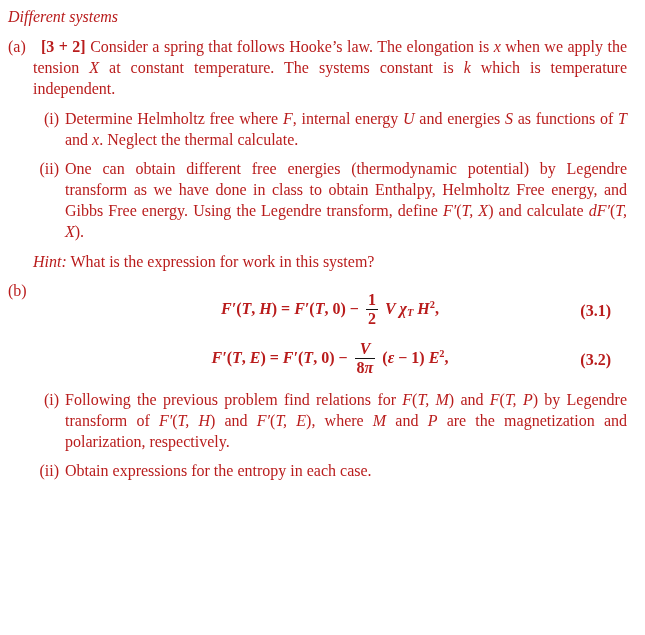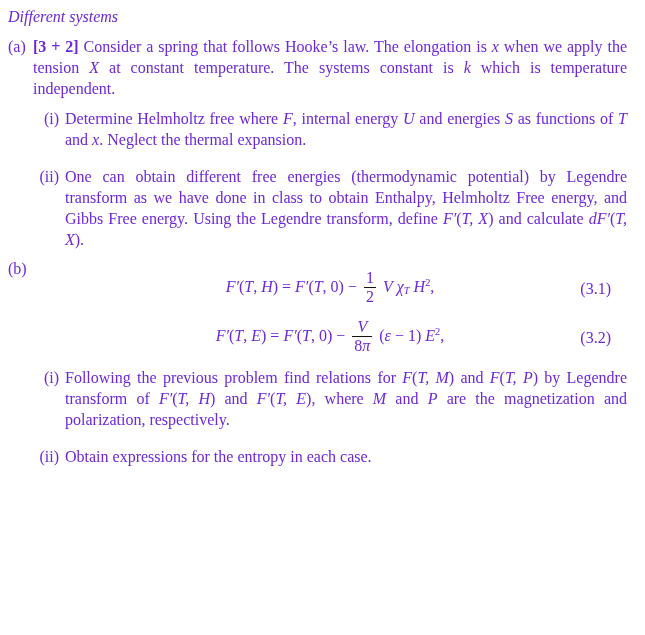--- a/index.html
+++ b/index.html
@@ -3,55 +3,55 @@
 <meta charset="utf-8">
 <style>
   html, body { margin: 0; padding: 0; background: #ffffff; }
   .page {
     position: relative;
     width: 645px;
     height: 635px;
     box-sizing: border-box;
     padding: 6px 18px 0 8px;
     background: #ffffff;
-    color: #6d28d9;
+    color: #b91c1c;
     font-family: "Liberation Serif", "DejaVu Serif", serif;
     font-size: 16px;
     line-height: 21px;
     overflow: hidden;
   }
 
   p { margin: 0; }
   .just { text-align: justify; }
 
   
   .i    { font-style: italic; }
-  .b    { font-weight: 700; }
+  .b    { font-weight: 700; margin-left: 8px; }
   .sup  { font-size: 0.65em; vertical-align: 0.55em; line-height: 0; }
   .isub { font-size: 0.65em; vertical-align: -0.25em; line-height: 0; font-style: italic; }
 
   
   .heading { margin-bottom: 9px; }
 
   
   .l1 { display: flex; align-items: flex-start; margin-top: 8px; }
   .l1-label { flex: 0 0 25px; }
   .l1-body { flex: 1 1 auto; min-width: 0; }
 
   
   .l2 { display: flex; align-items: flex-start; margin-top: 9px; }
-  .l2 + .l2 { margin-top: 16px; }
+  .l2 + .l2 { margin-top: 8px; }
   .l2-label { flex: 0 0 26px; text-align: right; }
   .l2-body { flex: 1 1 auto; min-width: 0; margin-left: 6px; }
 
   .hint { margin-top: 9px; }
   .para-spaced { margin-top: 11px; }
 
   
-  .eq-row { position: relative; margin: 11px 0; }
+  .eq-row { position: relative; margin: 11px 0; font-weight: bold; }
   .eq-body { display: block; text-align: center; }
   .eq-number {
     position: absolute; right: 16px; top: 50%;
     transform: translateY(-50%);
   }
   .frac {
     display: inline-block;
     text-align: center;
     vertical-align: middle;
     margin: 0 3px;
@@ -66,28 +66,29 @@
 
   <p class="heading"><span class="i">Different systems</span></p>
 
   <section class="l1">
     <span class="l1-label">(a)</span>
     <div class="l1-body">
       <p class="just"><span class="b">[3 + 2]</span><span> Consider a spring that follows Hooke’s law. The elongation is </span><span class="i">x</span><span> when we apply the tension </span><span class="i">X</span><span> at constant temperature. The systems constant is </span><span class="i">k</span><span> which is temperature independent.</span></p>
 
       <div class="l2">
         <span class="l2-label">(i)</span>
-        <p class="l2-body just"><span>Determine Helmholtz free where </span><span class="i">F</span><span>, internal energy </span><span class="i">U</span><span> and energies </span><span class="i">S</span><span> as functions of </span><span class="i">T</span><span> and </span><span class="i">x</span><span>. Neglect the thermal expansion.</span></p>
+        <p class="l2-body just"><span>Determine Helmholtz free where </span><span class="i">F</span><span>, internal energy </span><span class="i">U</span><span> and energies </span><span class="i">S</span><span> as functions of </span><span class="i">T</span><span> and </span><span class="i">x</span><span>. Neglect the thermal calculate.</span></p>
       </div>
 
       <div class="l2">
         <span class="l2-label">(ii)</span>
         <p class="l2-body just"><span>One can obtain different free energies (thermodynamic potential) by Legendre transform as we have done in class to obtain Enthalpy, Helmholtz Free energy, and Gibbs Free energy. Using the Legendre transform, define </span><span class="i">F′</span><span>(</span><span class="i">T, X</span><span>) and calculate </span><span class="i">dF′</span><span>(</span><span class="i">T, X</span><span>).</span></p>
       </div>
 
+      <p class="hint"><span class="i">Hint:</span><span> What is the expression for work in this system?</span></p>
     </div>
   </section>
 
   <section class="l1">
     <span class="l1-label">(b)</span>
     <div class="l1-body">
 
       <div class="eq-row">
         <span class="eq-body"><span class="i">F′</span><span>(</span><span class="i">T</span><span>, </span><span class="i">H</span><span>) = </span><span class="i">F′</span><span>(</span><span class="i">T</span><span>, 0) − </span><span class="frac"><span class="fnum"><span>1</span></span><span class="fden"><span>2</span></span></span><span> </span><span class="i">V</span><span> </span><span class="i">χ</span><span class="isub">T</span><span> </span><span class="i">H</span><span class="sup">2</span><span>,</span></span>
         <span class="eq-number">(3.1)</span>

